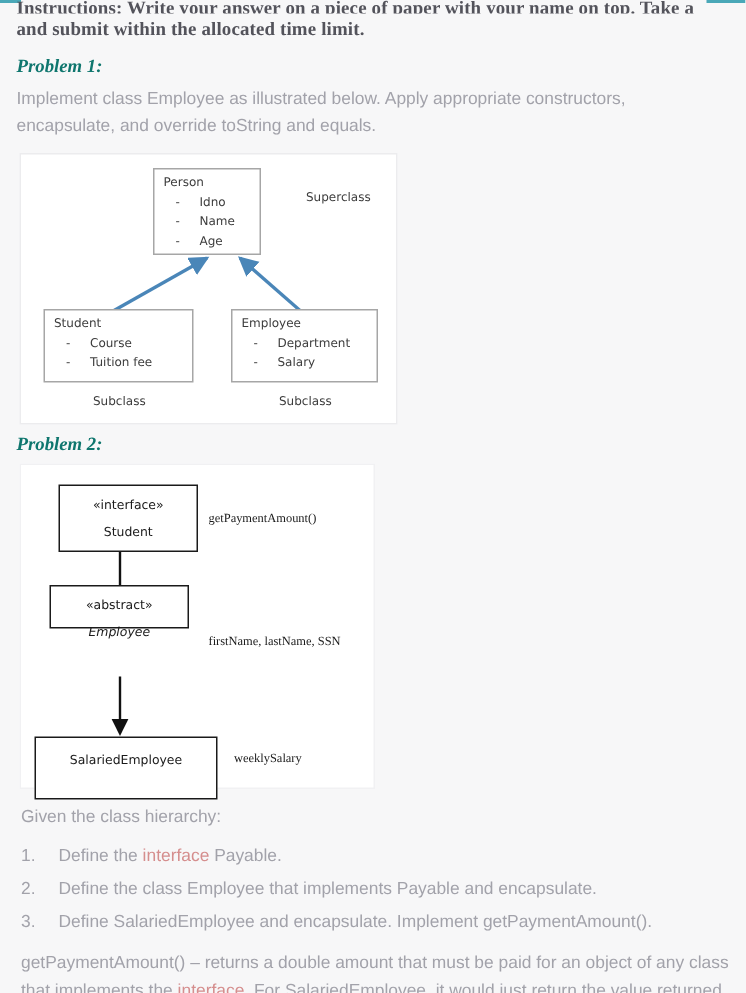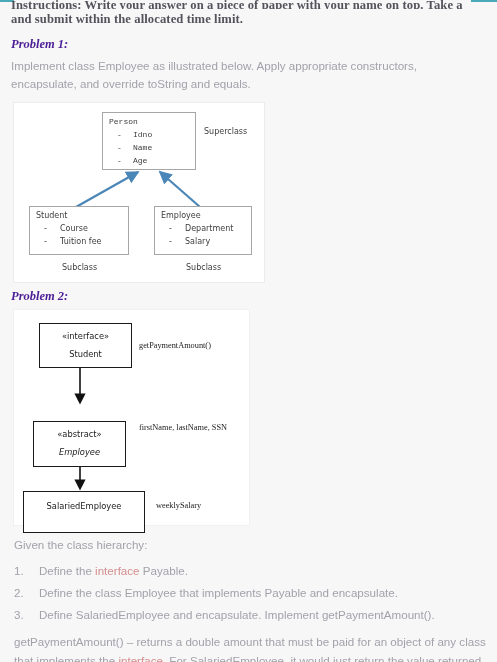--- a/index.html
+++ b/index.html
@@ -49,21 +49,21 @@
     position: relative;
     top: -4px;
   }
   .instructions .line2 { display: block; position: relative; top: -3px; }
 
   .problem-label {
     font-family: "Liberation Serif", serif;
     font-weight: bold;
     font-style: italic;
     font-size: 12.5px;
-    color: #4c1d95;
+    color: #0f766e;
     margin: 6px 0 5px 0;
   }
   .para {
     font-size: 11.6px;
     line-height: 18px;
     color: #a2a2aa;
     margin: 0 0 9px 0;
     max-width: 470px;
   }
 
@@ -87,21 +87,21 @@
     position: absolute; left: 6px; top: 4px;
     font-size: 8px;
   }
   .d1box .attr {
     position: absolute; left: 14px;
     font-size: 8px;
     white-space: nowrap;
   }
   .d1box .attr .dash { display: inline-block; width: 16px; }
 
-  #box-person { left: 88px; top: 9px; width: 94px; height: 58px; font-family: Liberation Mono, monospace; }
+  #box-person { left: 88px; top: 9px; width: 72px; height: 58px; }
   #box-student { left: 15px; top: 103px; width: 100px; height: 49px; }
   #box-employee { left: 140px; top: 103px; width: 98px; height: 49px; }
 
   .d1label {
     position: absolute;
     font-size: 8px;
     color: #3d3d3d;
     font-family: "DejaVu Sans", sans-serif;
     white-space: nowrap;
   }
@@ -124,21 +124,21 @@
     background: #ffffff;
     border: 1.5px solid #1a1a1a;
     font-family: "DejaVu Sans", sans-serif;
     font-size: 8.3px;
     color: #1a1a1a;
     text-align: center;
   }
   .d2box .l1 { position: absolute; left: 0; right: 0; top: 7px; }
   .d2box .l2 { position: absolute; left: 0; right: 0; top: 25px; }
   #box-payable { left: 25px; top: 13px; width: 93px; height: 45px; }
-  #box-abstract { left: 19px; top: 111px; width: 93px; height: 46px; }
+  #box-abstract { left: 19px; top: 80px; width: 93px; height: 29px; }
   #box-abstract .l2 { font-style: italic; }
   #box-salaried { left: 9px; top: 181px; width: 122px; height: 42px; }
   #box-salaried .l1 { top: 9px; }
 
   .d2label {
     position: absolute;
     font-family: Liberation Serif, serif;
     font-size: 8.3px;
     color: #1a1a1a;
     white-space: nowrap;

